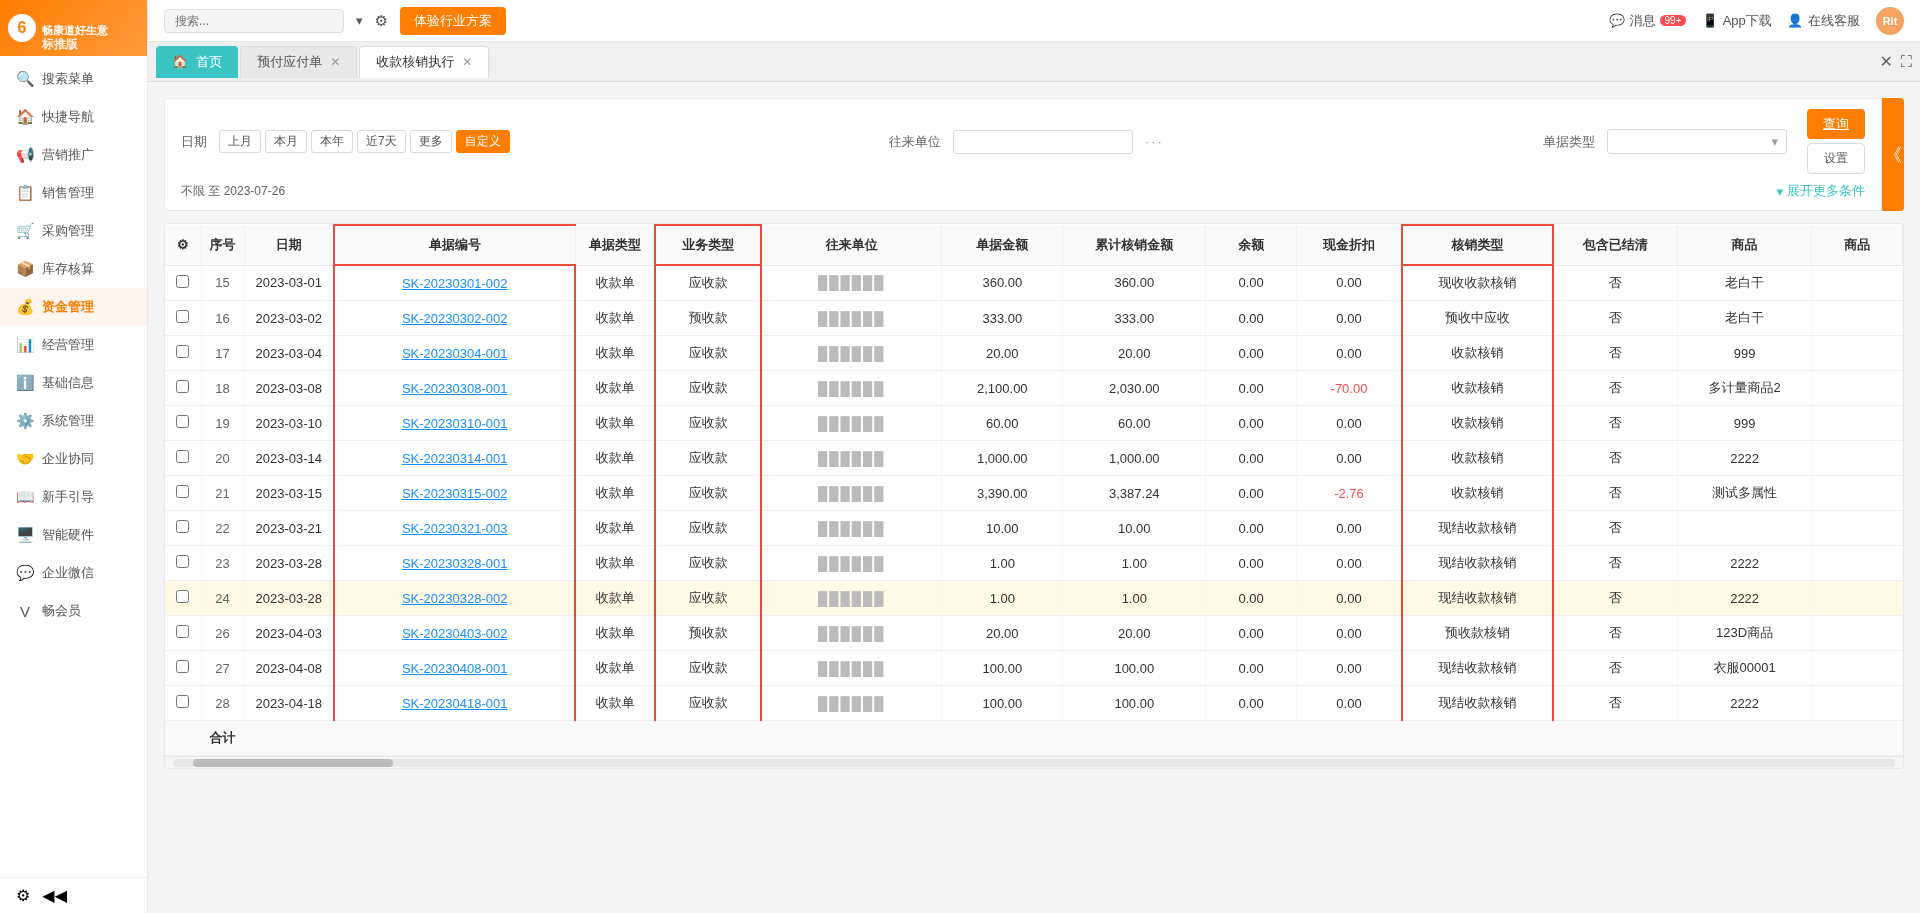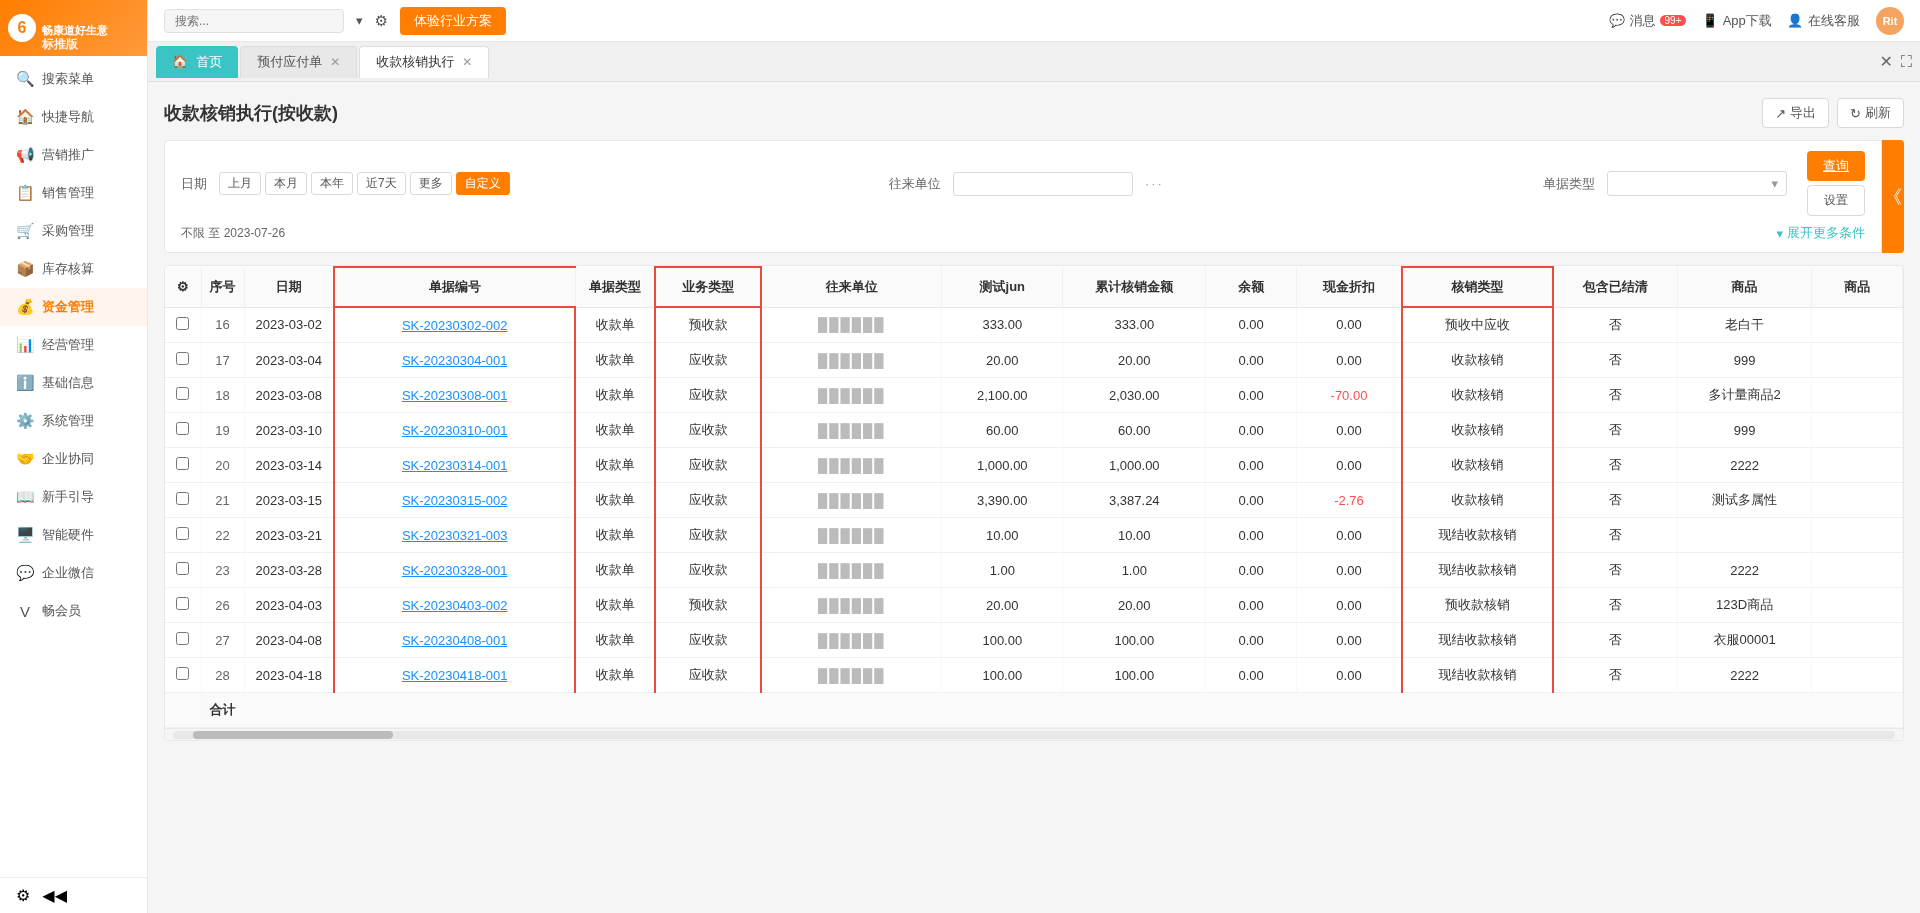--- a/index.html
+++ b/index.html
@@ -305,33 +305,20 @@
       <span class="tab-close">✕</span>
     </div>
     <div class="tabbar-actions">
       <button class="tabbar-action-btn">✕</button>
       <button class="tabbar-action-btn">⛶</button>
     </div>
   </div>
 
   <div class="content">
 
-    <div class="page-header">
-      <div class="page-title">收款核销执行(按收款)</div>
-      <div class="page-actions">
-        <button class="btn-export">
-          <span>↗</span>
-          <span>导出</span>
-        </button>
-        <button class="btn-refresh">
-          <span>↻</span>
-          <span>刷新</span>
-        </button>
-      </div>
-    </div>
 
     <div style="display:flex;margin-bottom:12px;">
       <div class="filter-inner">
         <div class="filter-row">
           <span class="filter-label">日期</span>
           <div class="filter-btn-group">
             <button class="filter-btn">上月</button>
             <button class="filter-btn">本月</button>
             <button class="filter-btn">本年</button>
             <button class="filter-btn">近7天</button>
@@ -369,33 +356,50 @@
       <table>
         <thead>
           <tr>
             <th style="width:36px;">⚙</th>
             <th style="width:40px;">序号</th>
             <th style="width:90px;">日期</th>
             <th style="border-left:2px solid #e74c3c;border-top:2px solid #e74c3c;border-bottom:2px solid #e74c3c;min-width:160px;">单据编号</th>
             <th style="width:80px;">单据类型</th>
             <th style="border:2px solid #e74c3c;min-width:70px;">业务类型</th>
             <th style="min-width:120px;">往来单位</th>
-            <th style="min-width:80px;">测试jun</th>
+            <th style="min-width:80px;">单据金额</th>
             <th style="min-width:90px;">累计核销金额</th>
             <th style="min-width:60px;">余额</th>
             <th style="min-width:70px;">现金折扣</th>
             <th style="border:2px solid #e74c3c;min-width:100px;">核销类型</th>
             <th style="min-width:80px;">包含已结清</th>
             <th style="min-width:80px;">商品</th>
             <th style="min-width:60px;">商品</th>
           </tr>
         </thead>
         <tbody id="table-body">
             <tr>
       <td><input type="checkbox" style=""></td>
+      <td class="col-no">15</td>
+      <td class="col-date">2023-03-01</td>
+      <td style="border-left:2px solid #e74c3c;border-right:2px solid #e74c3c;"><a class="link-cell">SK-20230301-002</a></td>
+      <td>收款单</td>
+      <td style="border-left:2px solid #e74c3c;border-right:2px solid #e74c3c;">应收款</td>
+      <td style="color:#bbb;letter-spacing:2px;">██████</td>
+      <td class="">360.00</td>
+      <td class="">360.00</td>
+      <td>0.00</td>
+      <td class="">0.00</td>
+      <td style="border-left:2px solid #e74c3c;border-right:2px solid #e74c3c;">现收收款核销</td>
+      <td>否</td>
+      <td>老白干</td>
+      <td></td>
+    </tr>
+            <tr>
+      <td><input type="checkbox" style=""></td>
       <td class="col-no">16</td>
       <td class="col-date">2023-03-02</td>
       <td style="border-left:2px solid #e74c3c;border-right:2px solid #e74c3c;"><a class="link-cell">SK-20230302-002</a></td>
       <td>收款单</td>
       <td style="border-left:2px solid #e74c3c;border-right:2px solid #e74c3c;">预收款</td>
       <td style="color:#bbb;letter-spacing:2px;">██████</td>
       <td class="">333.00</td>
       <td class="">333.00</td>
       <td>0.00</td>
       <td class="">0.00</td>
@@ -504,20 +508,37 @@
       <td style="border-left:2px solid #e74c3c;border-right:2px solid #e74c3c;">现结收款核销</td>
       <td>否</td>
       <td></td>
       <td></td>
     </tr>
             <tr>
       <td><input type="checkbox" style=""></td>
       <td class="col-no">23</td>
       <td class="col-date">2023-03-28</td>
       <td style="border-left:2px solid #e74c3c;border-right:2px solid #e74c3c;"><a class="link-cell">SK-20230328-001</a></td>
+      <td>收款单</td>
+      <td style="border-left:2px solid #e74c3c;border-right:2px solid #e74c3c;">应收款</td>
+      <td style="color:#bbb;letter-spacing:2px;">██████</td>
+      <td class="">1.00</td>
+      <td class="">1.00</td>
+      <td>0.00</td>
+      <td class="">0.00</td>
+      <td style="border-left:2px solid #e74c3c;border-right:2px solid #e74c3c;">现结收款核销</td>
+      <td>否</td>
+      <td>2222</td>
+      <td></td>
+    </tr>
+            <tr class="row-highlight">
+      <td><input type="checkbox" style=""></td>
+      <td class="col-no">24</td>
+      <td class="col-date">2023-03-28</td>
+      <td style="border-left:2px solid #e74c3c;border-right:2px solid #e74c3c;"><a class="link-cell">SK-20230328-002</a></td>
       <td>收款单</td>
       <td style="border-left:2px solid #e74c3c;border-right:2px solid #e74c3c;">应收款</td>
       <td style="color:#bbb;letter-spacing:2px;">██████</td>
       <td class="">1.00</td>
       <td class="">1.00</td>
       <td>0.00</td>
       <td class="">0.00</td>
       <td style="border-left:2px solid #e74c3c;border-right:2px solid #e74c3c;">现结收款核销</td>
       <td>否</td>
       <td>2222</td>

